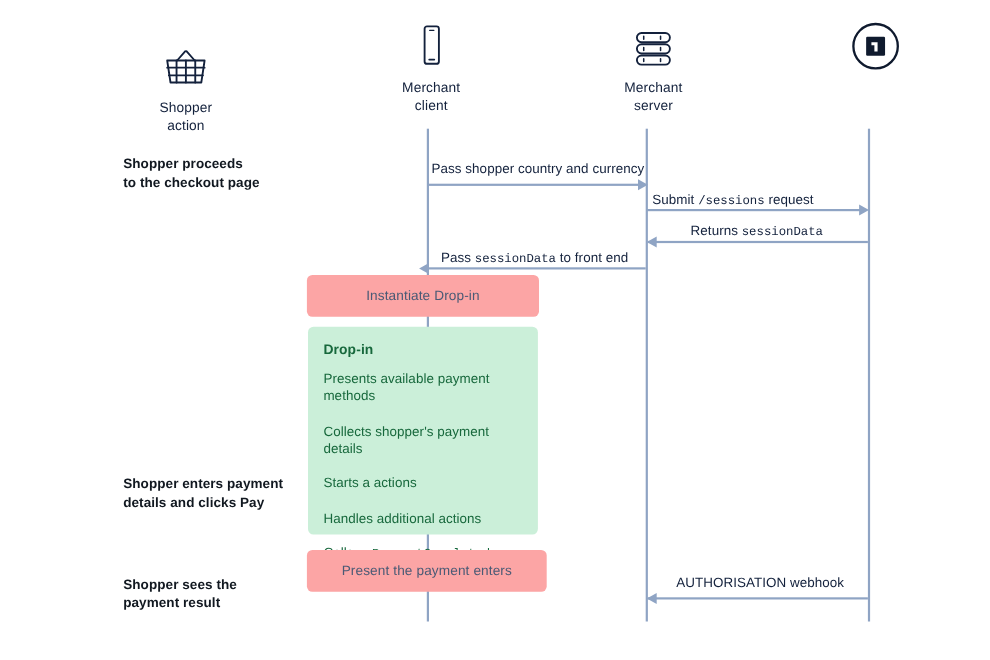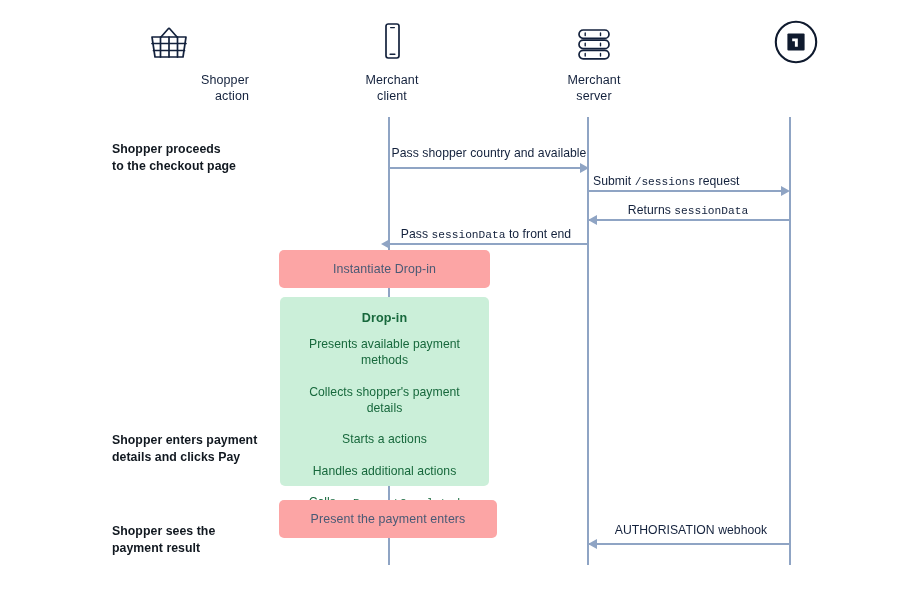--- a/index.html
+++ b/index.html
@@ -108,45 +108,44 @@
   .box-gray .box-text {
     font-size: 12.4px;
     color: #4a5a75;
     letter-spacing: 0.1px;
   }
   .box-green {
     background: #cbefd9;
     padding: 14px 14px 0 14px;
   }
   .box-green .green-title {
-    text-align: center;
+    text-align: left;
     font-weight: bold;
     font-size: 12.6px;
     color: #17683c;
     margin-bottom: 12px;
     letter-spacing: 0.1px;
   }
   .box-green .green-item {
     font-size: 12.2px;
     line-height: 15.5px;
     color: #17683c;
     margin-bottom: 16px;
     letter-spacing: 0.05px;
-    text-align: center;
   }
   .box-green .green-item code {
     color: #17683c;
   }
 </style>
 </head>
 <body>
 
 <div id="canvas">
 
-  <div class="actor" style="left:169px; top:18px;text-align:right;">
+  <div class="actor" style="left:169px; top:36px;">
     <div class="actor-icon">
       <svg width="44" height="40" viewBox="0 0 44 40" fill="none" stroke="#13213c" stroke-width="1.7" stroke-linecap="round" stroke-linejoin="round">
         <path d="M14 13 L21.5 4.5 M30 13 L22.5 4.5"></path>
         <path d="M5 13 H39 L36 33 H8 Z"></path>
         <path d="M5 19.5 H39"></path>
         <path d="M6.5 26.5 H37.5"></path>
         <path d="M13.5 13 V33 M22 13 V33 M30.5 13 V33"></path>
       </svg>
     </div>
     <div class="actor-label">Shopper
@@ -194,21 +193,21 @@
   <div class="lifeline" style="left:789px; top:117px; height:448px;"></div>
 
   <div class="stage-label" style="left:112px; top:121px;">Shopper proceeds
 to the checkout page</div>
   <div class="stage-label" style="left:112px; top:412px;">Shopper enters payment
 details and clicks Pay</div>
   <div class="stage-label" style="left:112px; top:503px;">Shopper sees the
 payment result</div>
 
   <div>
-    <div class="msg-text center" style="left:489px; top:146px;">Pass shopper country and available</div>
+    <div class="msg-text center" style="left:489px; top:146px;">Pass shopper country and currency</div>
     <div class="msg-line" style="left:389px; top:167px; width:193px;"></div>
     <div class="arrowhead right" style="left:580px; top:163px;"></div>
   </div>
 
   <div>
     <div class="msg-text" style="left:593px; top:174px;">Submit <code class="mono">/sessions</code> request</div>
     <div class="msg-line" style="left:588px; top:190px; width:196px;"></div>
     <div class="arrowhead right" style="left:781px; top:186px;"></div>
   </div>
 

